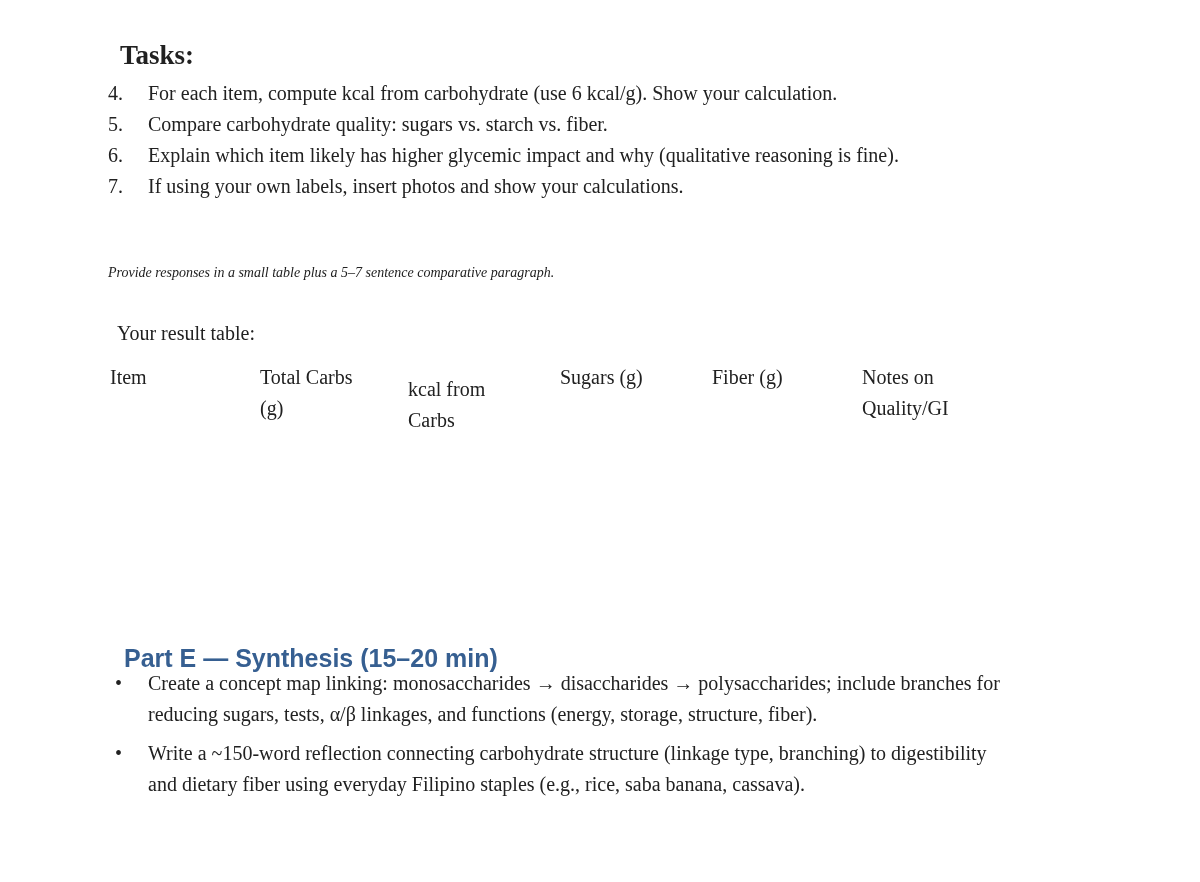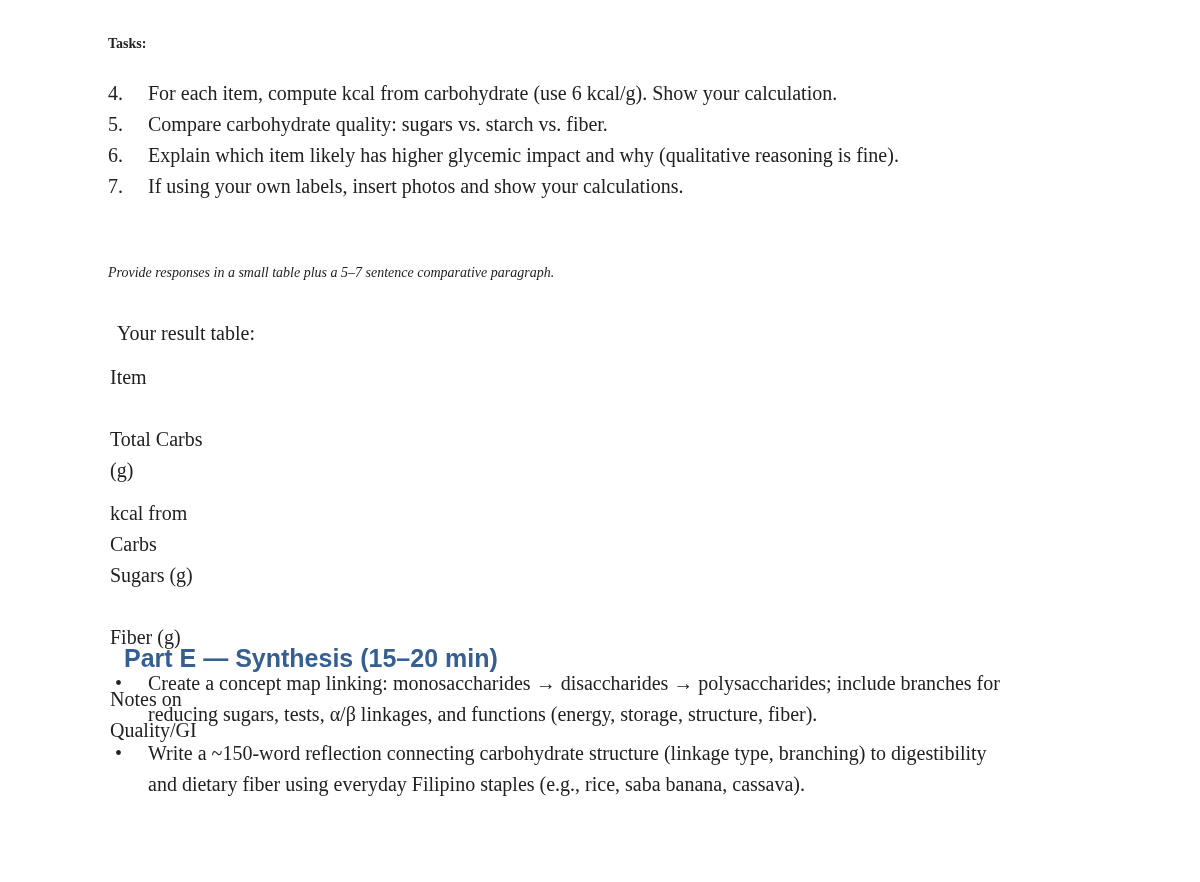--- a/index.html
+++ b/index.html
@@ -8,22 +8,22 @@
     width: 1200px;
     height: 882px;
     background: #ffffff;
     font-family: "Liberation Serif", serif;
     color: #212121;
     overflow: hidden;
   }
   .tasks-heading {
     position: absolute;
     top: 28px; left: 108px;
-    margin: 0;
-    font-size: 14px;
+    margin: 12px;
+    font-size: 27px;
     font-weight: bold;
     line-height: 31px;
   }
   .task-list {
     position: absolute;
     top: 78px; left: 108px;
     margin: 0; padding: 0;
     list-style: none;
   }
   .task-item {
@@ -47,21 +47,20 @@
     margin: 9px;
     font-size: 20px;
     line-height: 31px;
   }
   .table-header {
     position: absolute;
     top: 362px; left: 110px;
     display: flex;
     font-size: 20px;
     line-height: 31px;
-    flex-direction: column;
   }
   .table-header .col { flex: none; padding-right: 10px; box-sizing: border-box; }
   .col-0 { width: 150px; }
   .col-1 { width: 148px; }
   .col-2 { width: 152px; margin-top: 12px; }
   .col-3 { width: 152px; }
   .col-4 { width: 150px; }
   .col-5 { width: 190px; }
   .table-header .cell-line { display: block; min-height: 31px; }
   .part-e-heading {

